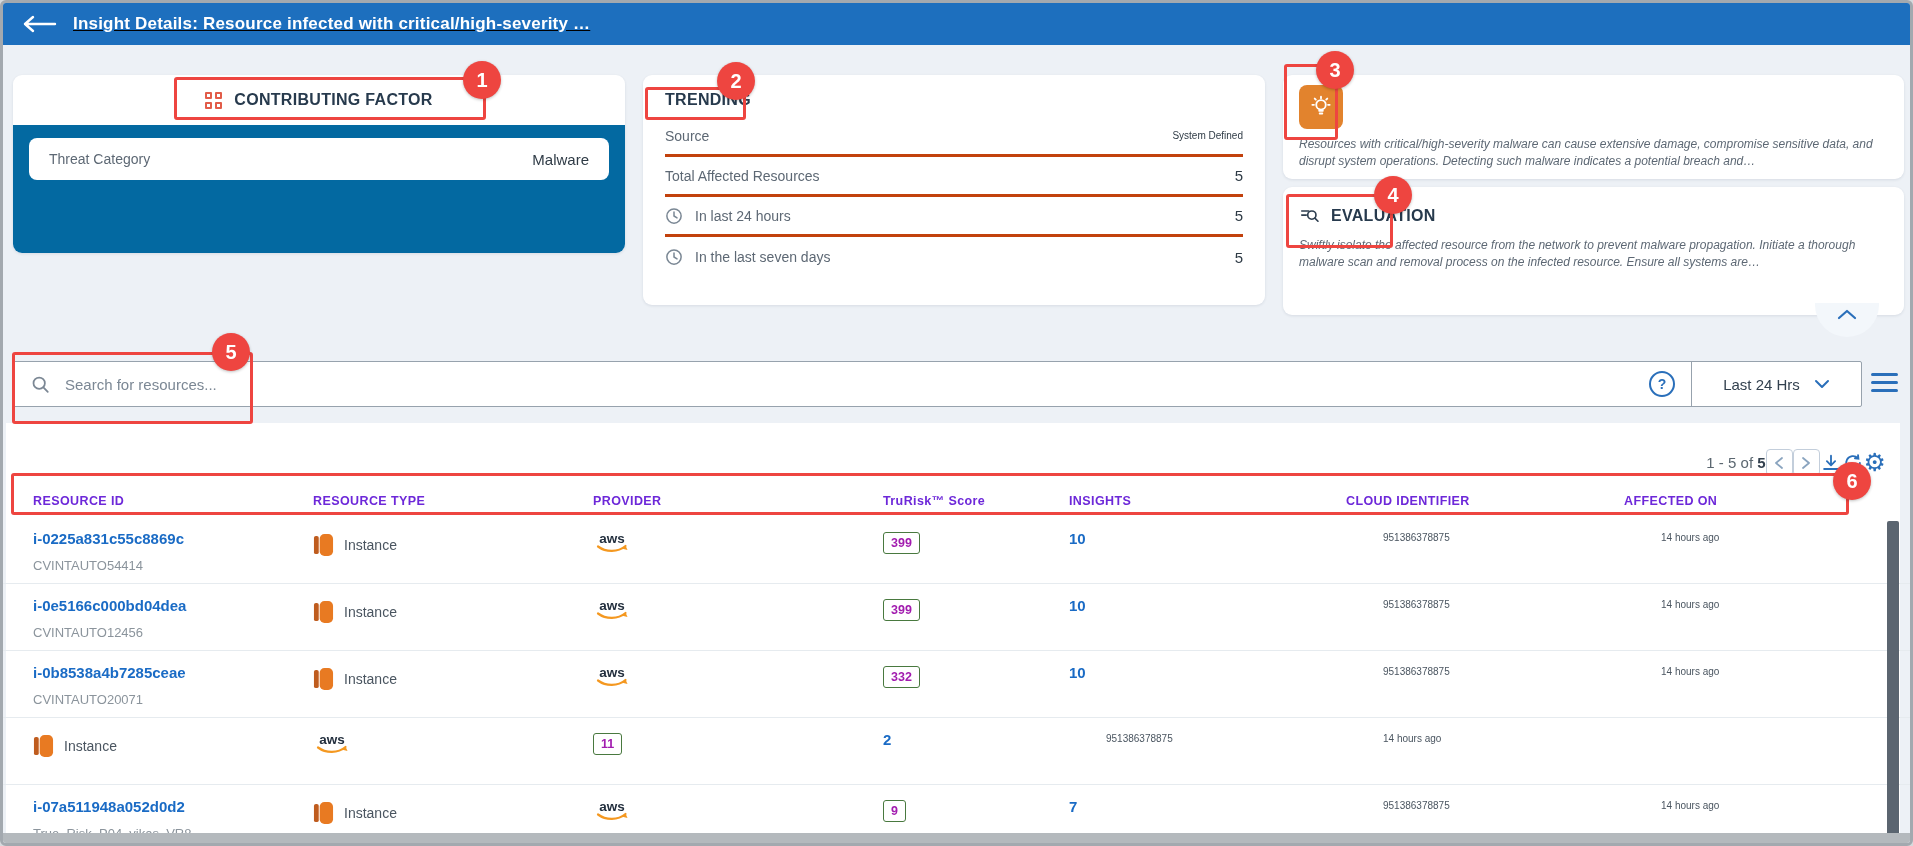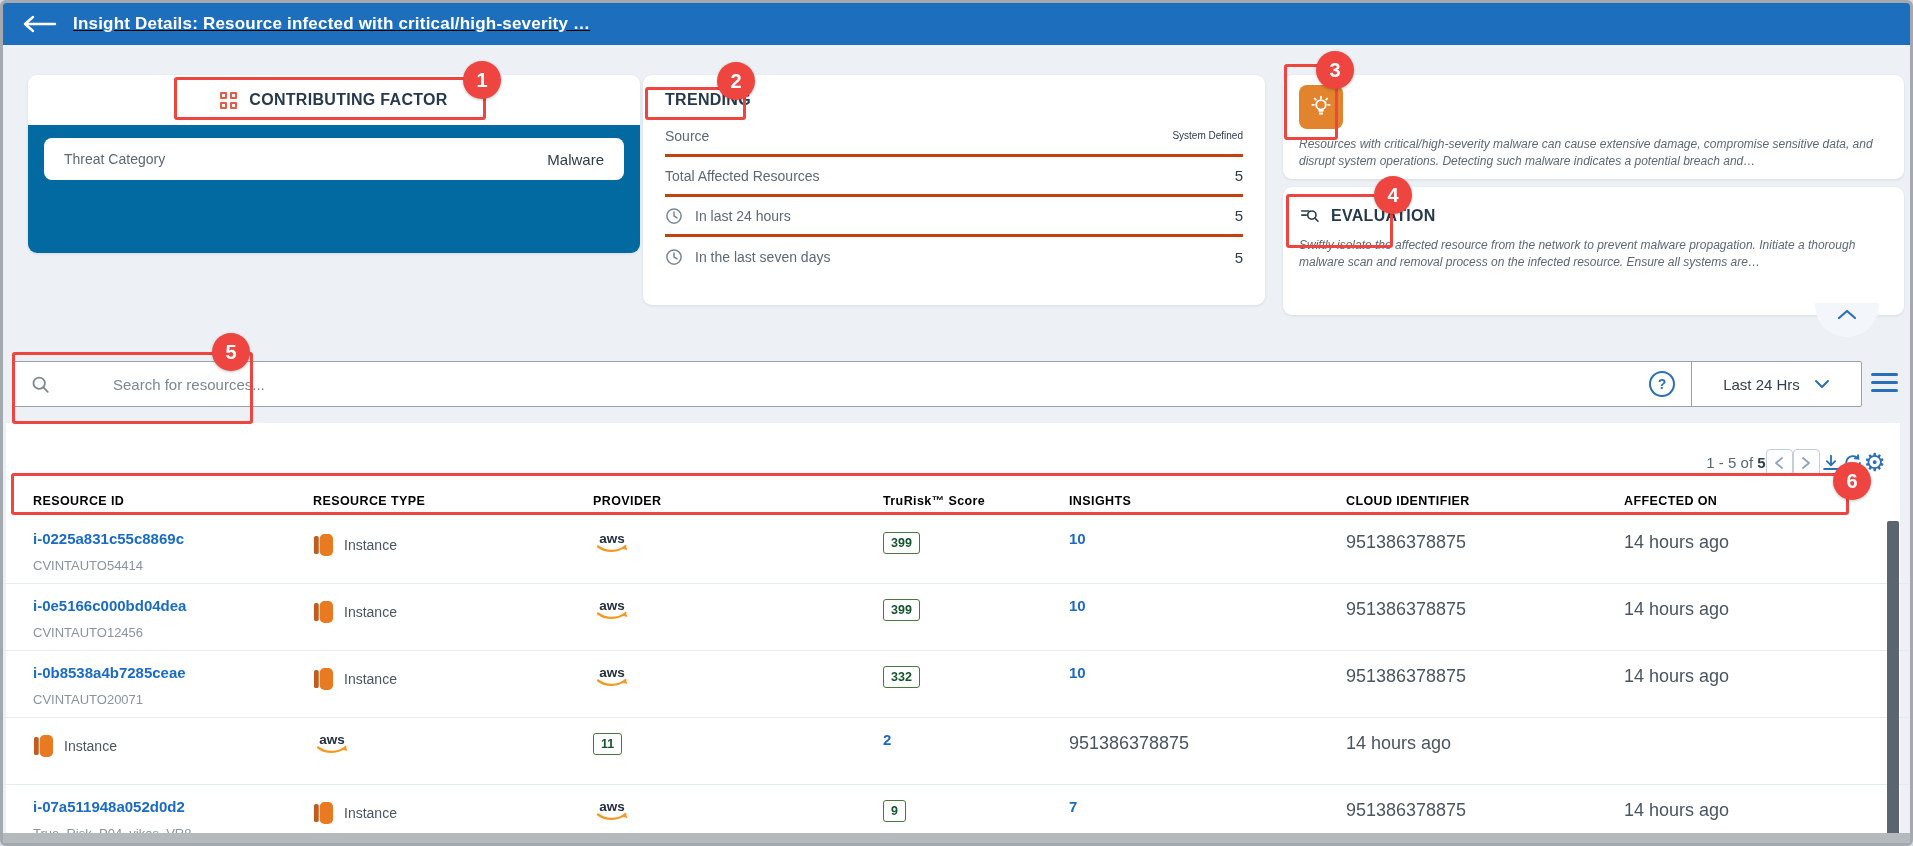--- a/index.html
+++ b/index.html
@@ -7,21 +7,21 @@
   .screen{
     position:relative; width:1913px; height:846px; background:#edf1f6;
     border:3px solid #a3a9af; border-radius:6px; overflow:hidden;
   }
   
   .topbar{ position:absolute; left:0; top:0; width:100%; height:42px;
     background:var(--headblue,#1d6fbe); display:flex; align-items:center; padding:0 18px; gap:16px;text-decoration:underline;}
   .topbar .title{ color:#fff; font-size:17px; font-weight:bold; letter-spacing:.2px;}
   
   .card{ position:absolute; background:#fff; border-radius:9px; box-shadow:0 1px 3px rgba(20,40,70,.10);}
-  .cf-card{ left:25px; top:72px; width:612px; height:178px; overflow:hidden;}
+  .cf-card{ left:10px; top:72px; width:612px; height:178px; overflow:hidden;}
   .cf-header{ height:50px; display:flex; align-items:center; justify-content:center; gap:12px;}
   .card-title{ color:#273a4d; font-weight:bold; font-size:16px; font-stretch:condensed; letter-spacing:.3px;}
   .grid-icon{ display:grid; grid-template-columns:7px 7px; grid-template-rows:7px 7px; gap:3px;}
   .grid-icon i{ border:2px solid #e25c49; border-radius:1px; display:block;}
   .cf-body{ height:128px; background:#0369a1; padding:13px 16px;}
   .cf-row{ background:#fff; border-radius:8px; height:42px; display:flex; align-items:center;
     justify-content:space-between; padding:0 20px;}
   .cf-row .lbl{ color:#5d6874; font-size:14px;}
   .cf-row .val{ color:#2f3b46; font-size:15px;}
   .trending-card{ left:640px; top:72px; width:622px; height:230px; padding:12px 22px;}
@@ -40,21 +40,21 @@
   .eval-head{ display:flex; align-items:center; gap:10px; margin:6px 0 10px 0;}
   
   .collapse-tab{ position:absolute; left:1812px; top:300px; width:64px; height:34px;
     background:#f3f7fb; border-radius:0 0 34px 34px; display:flex; align-items:flex-start;
     justify-content:center; padding-top:4px; cursor:pointer;}
   
   .searchbar{ position:absolute; left:10px; top:358px; width:1849px; height:46px; background:#fff;
     border:1px solid #97a2ad; border-radius:2px; display:flex; align-items:center;}
   .searchbar .mag{ padding:0 14px 0 16px; display:flex;}
   .search-input{ flex:1; border:none; outline:none; font-size:15px; color:#3d4c5a;
-    font-family:"Liberation Sans", sans-serif;margin-left:48px;}
+    font-family:"Liberation Sans", sans-serif;}
   .search-input::placeholder{ color:#7b8794;}
   .help-btn{ width:26px; height:26px; border:2px solid #2a6fba; border-radius:50%; color:#2a6fba;
     font-size:14px; font-weight:bold; display:flex; align-items:center; justify-content:center;
     margin-right:16px; cursor:pointer;}
   .timefilter{ width:170px; height:100%; border-left:1px solid #97a2ad; display:flex;
     align-items:center; justify-content:center; gap:14px; cursor:pointer;}
   .timefilter .tf-label{ color:#33414f; font-size:15px;}
   .hamburger{ position:absolute; left:1868px; top:370px; width:27px; cursor:pointer;}
   .hamburger i{ display:block; height:3px; background:#2a6fba; border-radius:2px; margin-bottom:5px;}
   
@@ -63,31 +63,31 @@
   .pagetext{ color:#5b6770; font-size:15px;}
   .pagetext b{ color:#33414f;}
   .pg-btn{ width:27px; height:27px; border:1.5px solid #c3cedb; border-radius:4px; background:#fff;
     display:flex; align-items:center; justify-content:center; cursor:pointer;}
   .icon-btn{ display:flex; align-items:center; justify-content:center; cursor:pointer;}
   .gear{ font-size:25px; color:#2a6fba; line-height:1; font-family:"DejaVu Sans", sans-serif;}
   
   .thead, .trow{ display:grid; grid-template-columns:280px 280px 290px 186px 277px 278px 1fr;
     padding-left:30px;}
   .thead{ position:absolute; top:482px; left:0; width:100%; height:32px; align-items:center;}
-  .thead span{ color:#000000; font-size:12.5px; font-weight:bold; letter-spacing:.4px;
+  .thead span{ color:#6d28d9; font-size:12.5px; font-weight:bold; letter-spacing:.4px;
     font-stretch:condensed;}
   .tbody{ position:absolute; top:514px; left:0; width:100%;}
   .trow{ height:67px; border-bottom:1px solid #e6ebef; align-items:start; padding-top:13px;}
   .rid{ color:#1a6bc5; font-weight:bold; font-size:15px; cursor:pointer;}
   .rname{ color:#8b949c; font-size:13px; margin-top:11px;}
   .rtype{ display:flex; align-items:center; gap:10px; color:#4a5560; font-size:14px; margin-top:2px;}
   .score{ display:inline-block; border:1.5px solid #49793f; border-radius:3px; padding:3px 7px;
-    color:#14532d; font-size:12.5px; font-weight:bold; margin-top:2px;}
+    color:#a21caf; font-size:12.5px; font-weight:bold; margin-top:2px;}
   .rins{ color:#1a6bc5; font-weight:bold; font-size:15px; cursor:pointer;}
-  .rcell{ color:#4a5560; font-size:18px; margin-top:2px;}
+  .rcell{ color:#4a5560; font-size:10px; margin-top:2px;margin-left:37px;}
   
   .vscroll{ position:absolute; left:1884px; top:518px; width:12px; height:316px; background:#5b6570;
     border-radius:2px; cursor:grab;}
   .hscroll{ position:absolute; left:0; bottom:0; width:100%; height:10px; background:#b4b9bd;}
   
   .anno{ position:absolute; border:3px solid #ee4540; border-radius:3px; pointer-events:none;}
   .badge{ position:absolute; width:38px; height:38px; border-radius:50%; background:#ee4540;
     color:#fff; font-size:20px; font-weight:bold; display:flex; align-items:center;
     justify-content:center; box-shadow:0 1px 3px rgba(0,0,0,.25); pointer-events:none;}
 </style>

